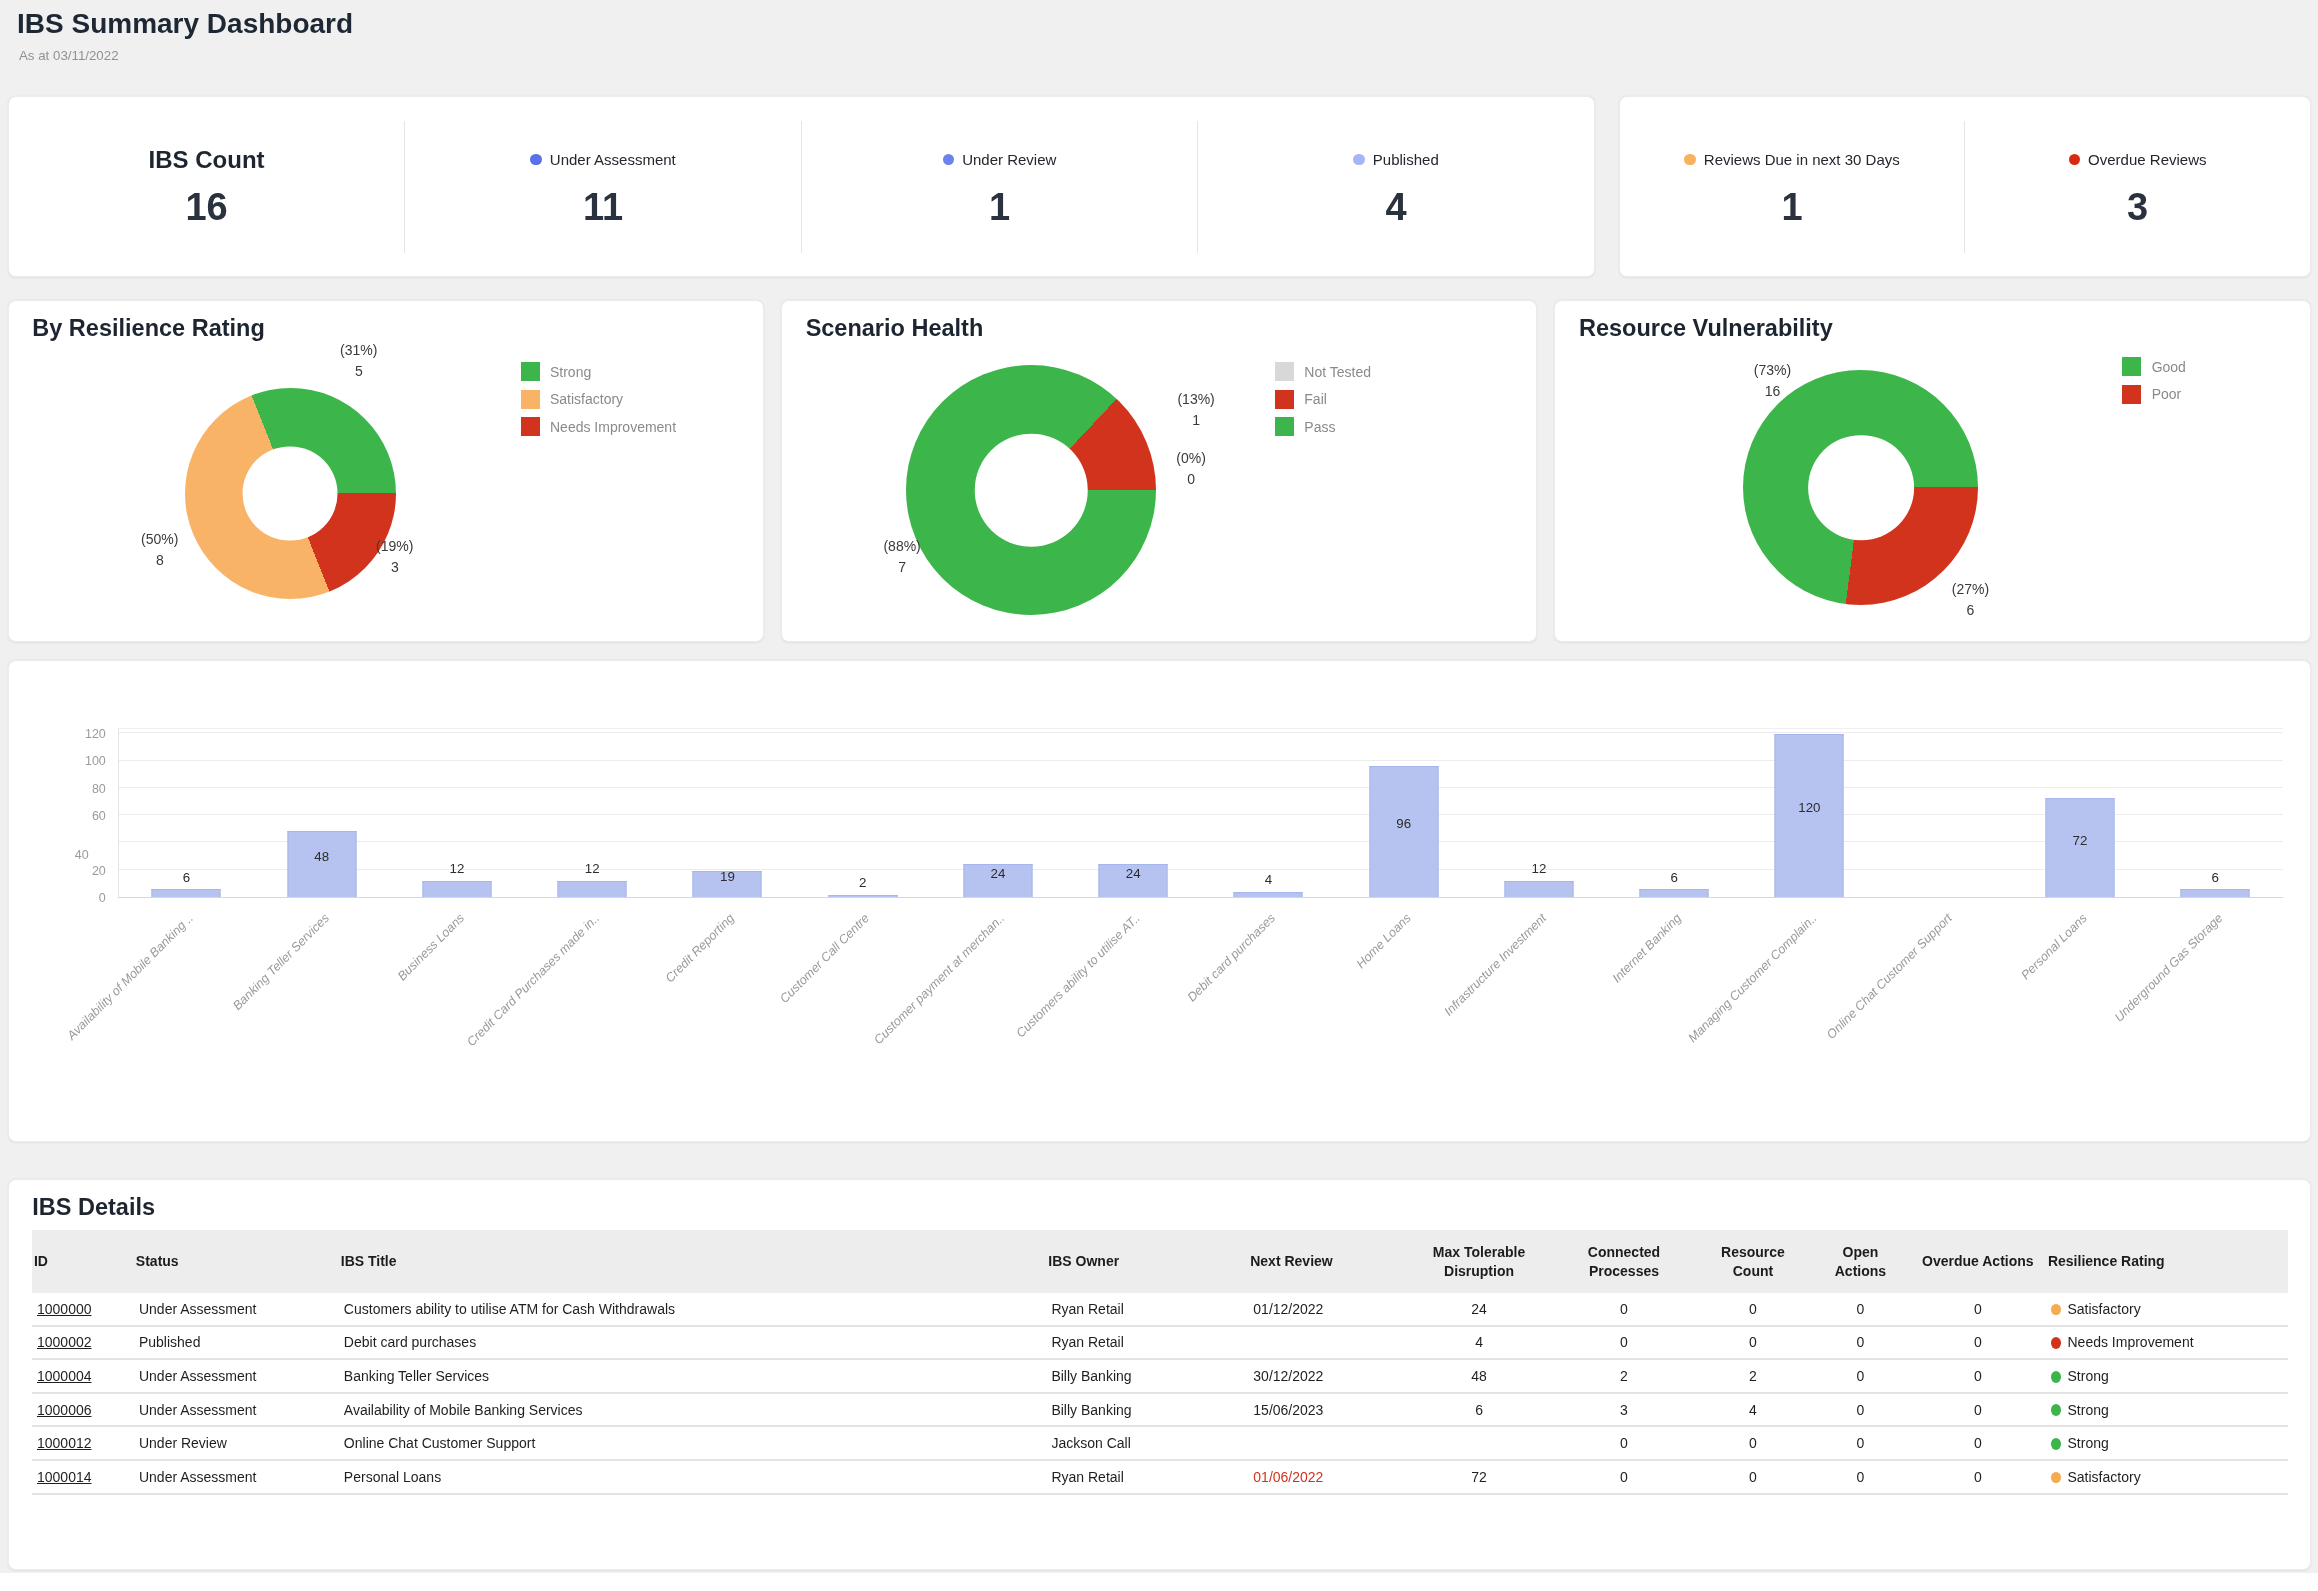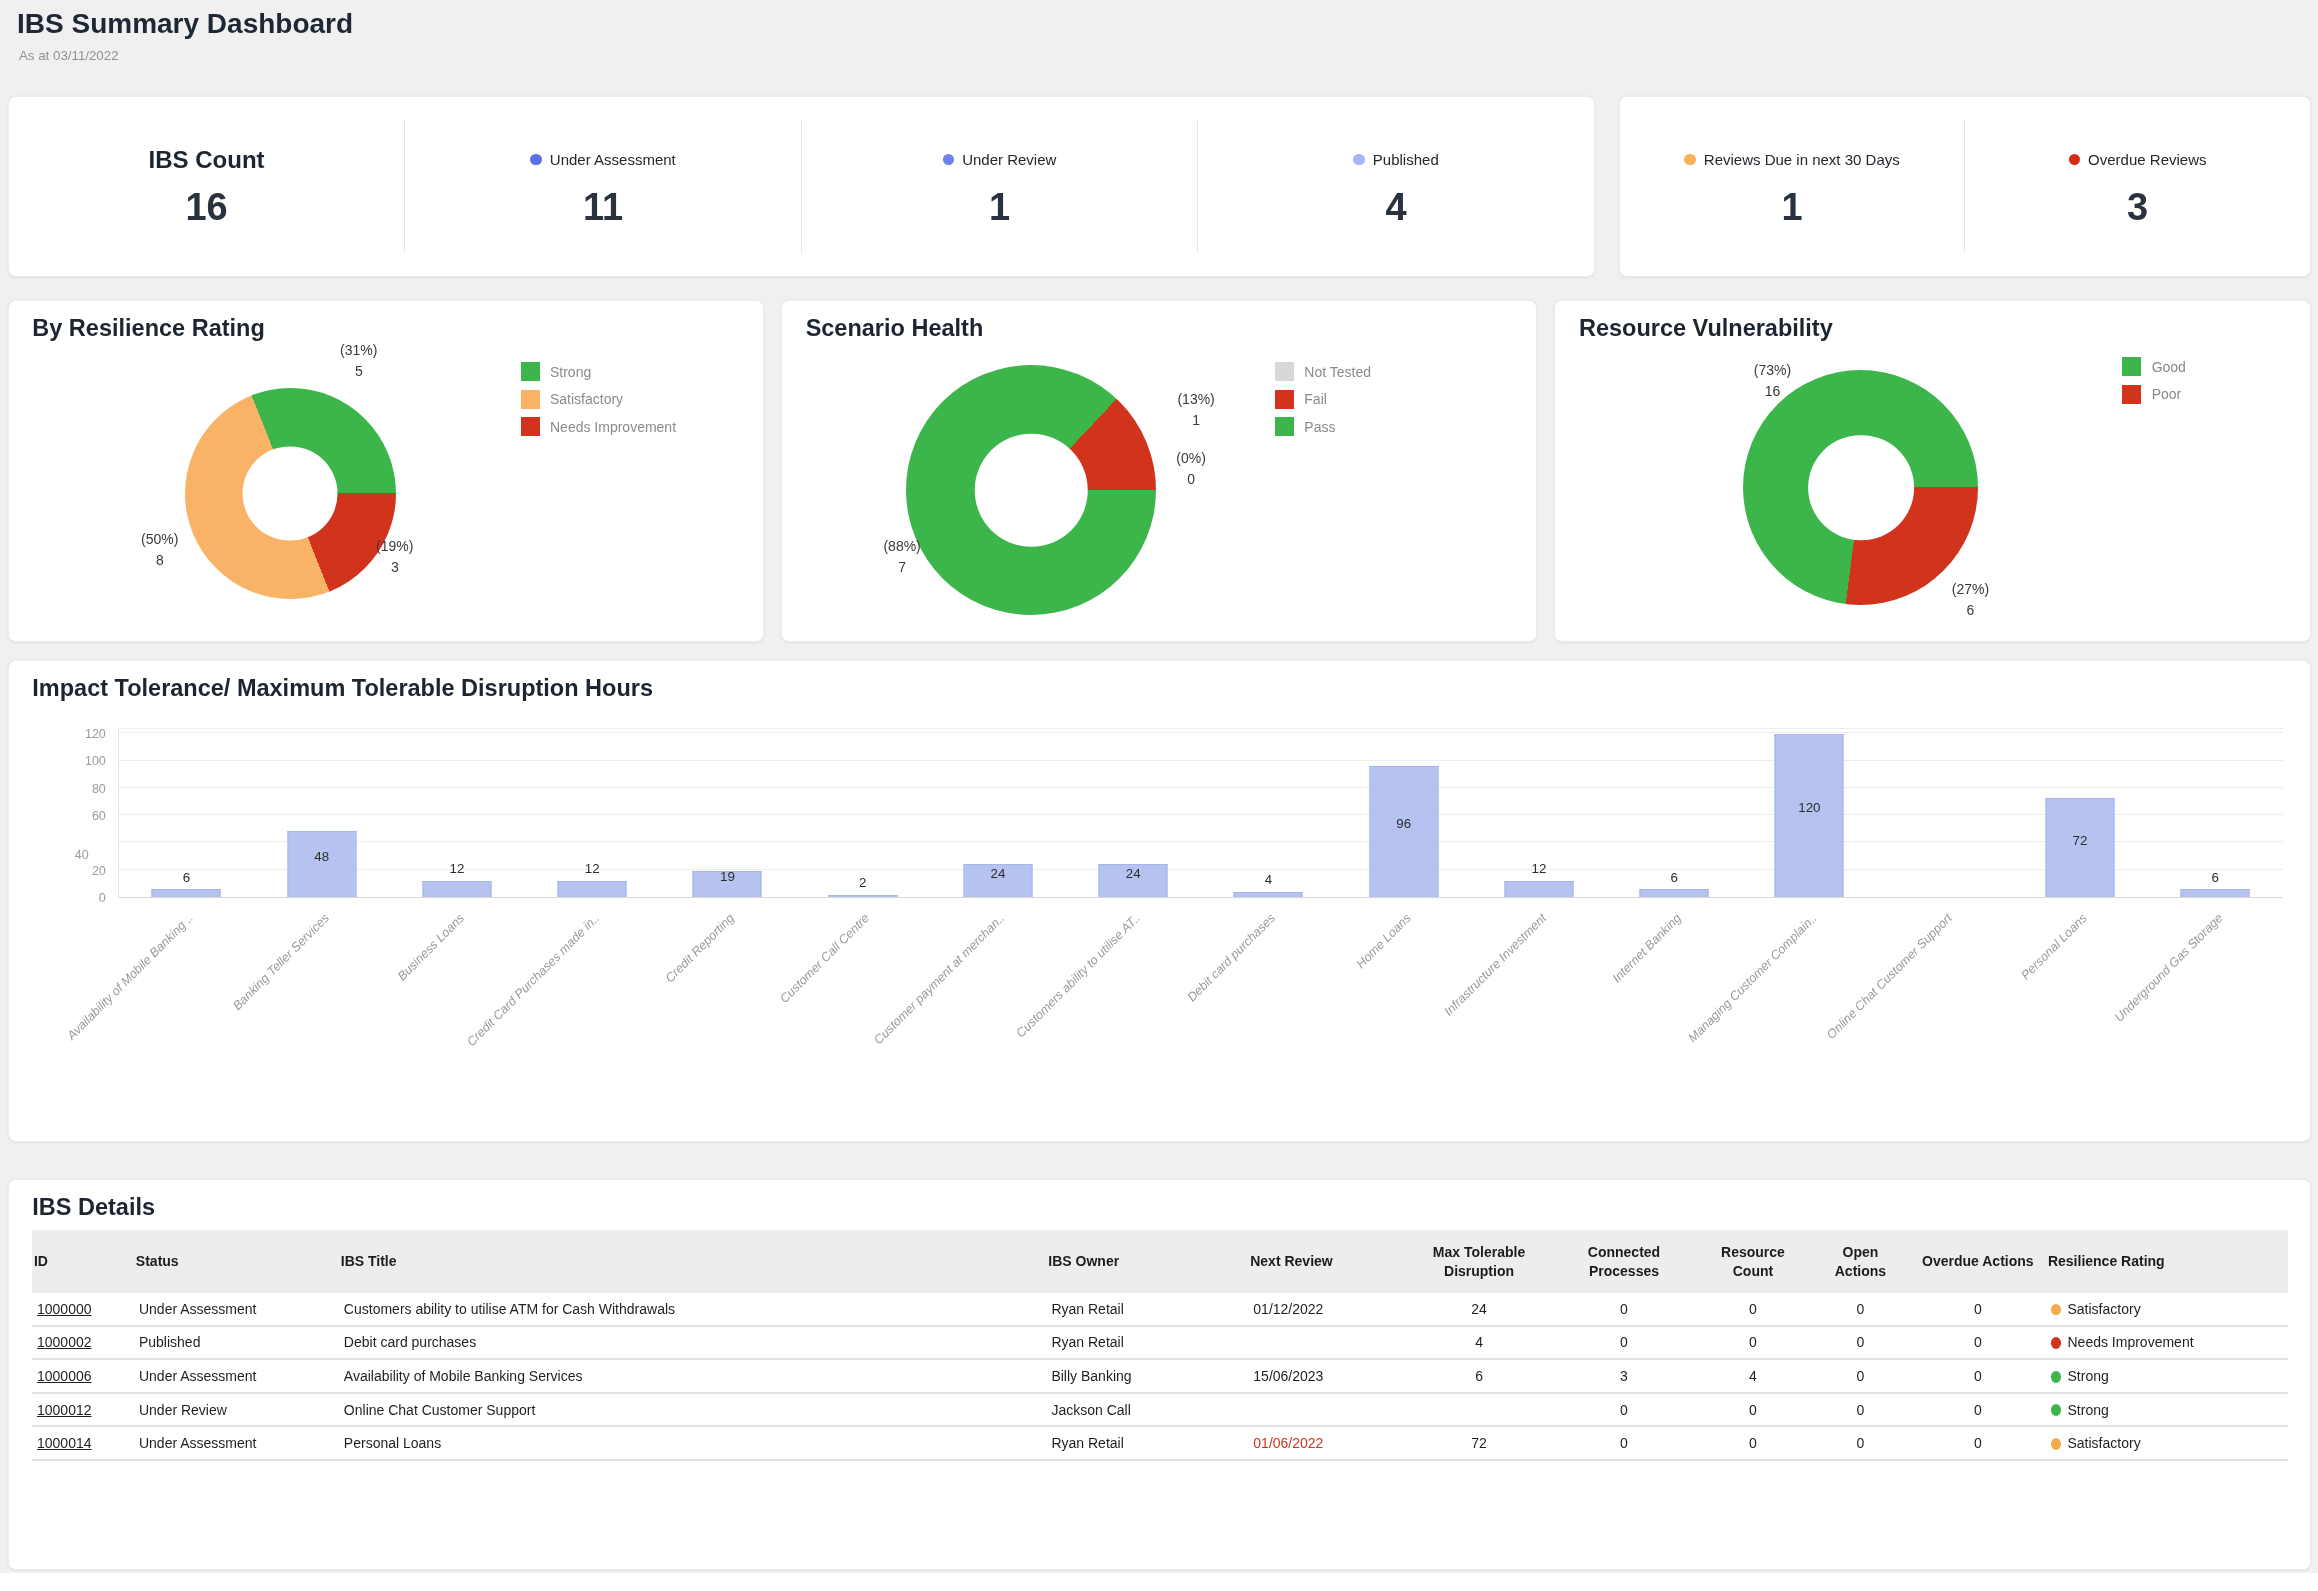--- a/index.html
+++ b/index.html
@@ -192,21 +192,20 @@
         </div>
       <div class="legend-item">
           <span class="swatch" style="background: rgb(210, 51, 28);"></span>
           <span class="legend-label">Poor</span>
         </div>
     </div>
   </div>
 </div>
 
 <div class="card bar-card">
-  <div class="card-title">Impact Tolerance/ Maximum Tolerable Disruption Hours</div>
   <div class="plot" id="plot">
       <div class="ytick" style="bottom: -7.8px;">0</div>
       <div class="gridline" style="bottom: 27px;"></div>
       <div class="ytick" style="bottom: 19.5px;">20</div>
       <div class="gridline" style="bottom: 55px;"></div>
       <div class="ytick" style="bottom: 35px; text-align: center;">40</div>
       <div class="gridline" style="bottom: 82px;"></div>
       <div class="ytick" style="bottom: 74px;">60</div>
       <div class="gridline" style="bottom: 109px;"></div>
       <div class="ytick" style="bottom: 101px;">80</div>
@@ -364,20 +363,33 @@
     <td>Ryan Retail</td>
     <td></td>
     <td class="center">4</td>
     <td class="center">0</td>
     <td class="center">0</td>
     <td class="center">0</td>
     <td class="center">0</td>
     <td><span class="rating-dot" style="background: rgb(210, 51, 28);"></span><span>Needs Improvement</span></td>
   </tr>
 
+  <tr>
+    <td><span class="id-link">1000004</span></td>
+    <td>Under Assessment</td>
+    <td>Banking Teller Services</td>
+    <td>Billy Banking</td>
+    <td>30/12/2022</td>
+    <td class="center">48</td>
+    <td class="center">2</td>
+    <td class="center">2</td>
+    <td class="center">0</td>
+    <td class="center">0</td>
+    <td><span class="rating-dot" style="background: rgb(60, 181, 74);"></span><span>Strong</span></td>
+  </tr>
 
   <tr>
     <td><span class="id-link">1000006</span></td>
     <td>Under Assessment</td>
     <td>Availability of Mobile Banking Services</td>
     <td>Billy Banking</td>
     <td>15/06/2023</td>
     <td class="center">6</td>
     <td class="center">3</td>
     <td class="center">4</td>

